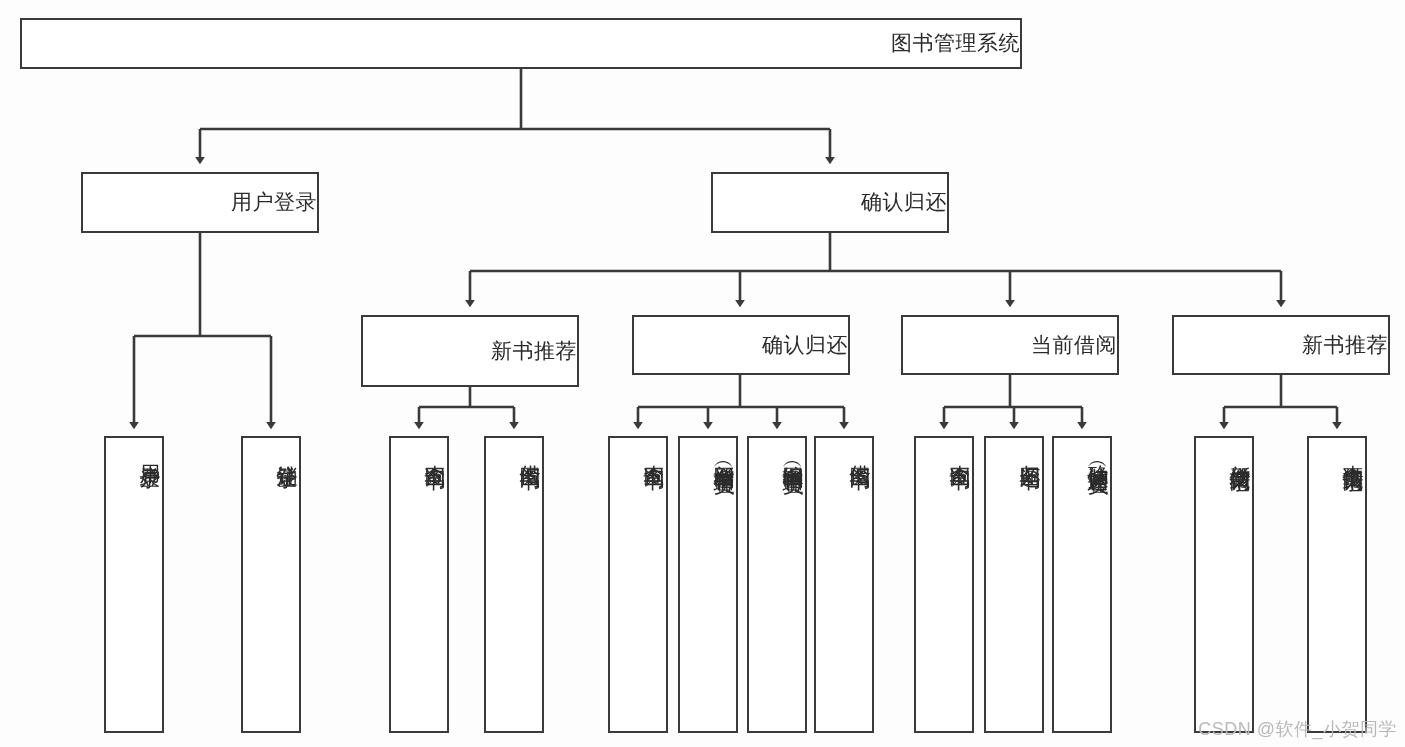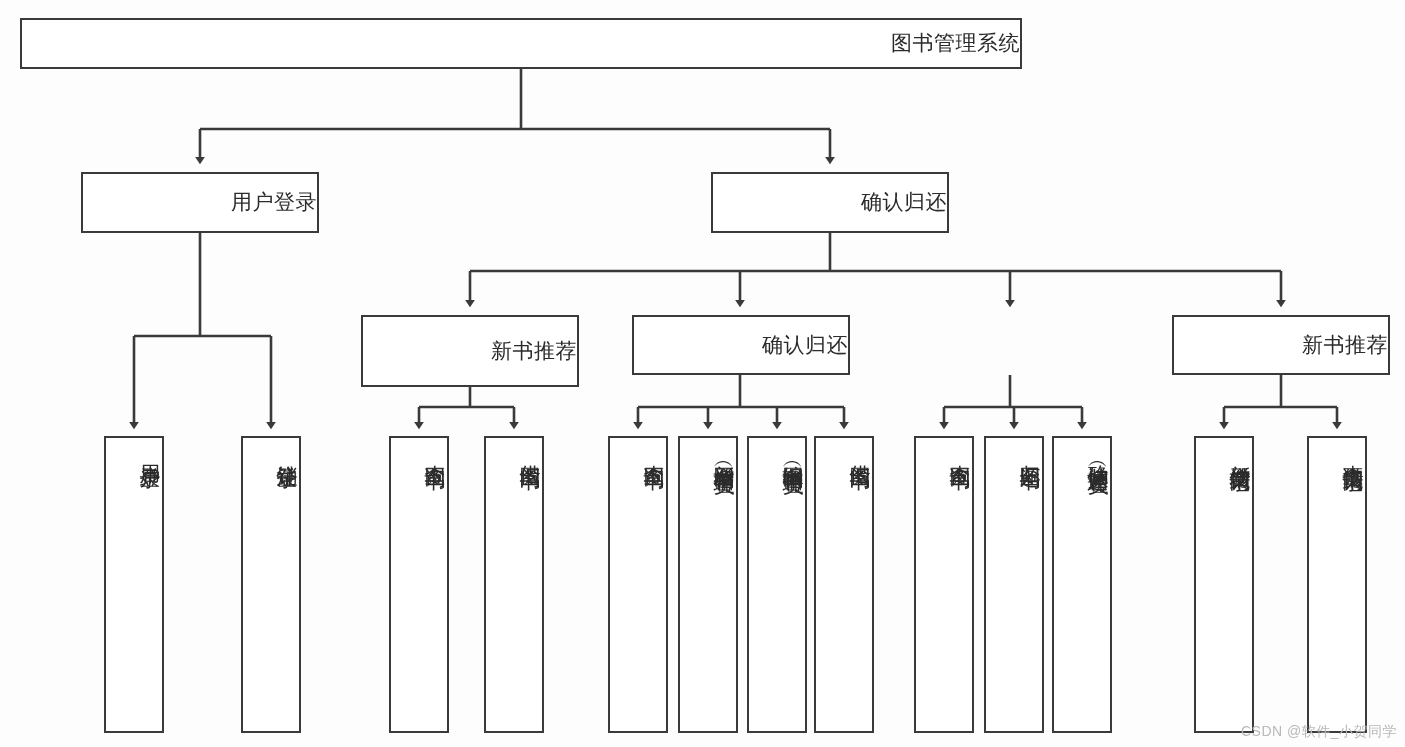--- a/index.html
+++ b/index.html
@@ -52,21 +52,21 @@
     max-height: 272px;
   }
   .node.leaf {
     align-items: flex-start;
     padding-top: 10px;
   }
   .watermark {
     position: absolute;
     right: 8px;
     bottom: 6px;
-    font-size: 14px;
+    font-size: 18px;
     color: #b9b9b9;
     letter-spacing: 0.5px;
     white-space: nowrap;
   }
 </style>
 </head>
 <body>
 
 <div id="canvas">
 
@@ -130,20 +130,23 @@
   <div class="node" style="left:711px;top:172px;width:238px;height:61px;">
     <span class="node-label">确认归还</span>
   </div>
 
   <div class="node" style="left:361px;top:315px;width:218px;height:72px;">
     <span class="node-label">新书推荐</span>
   </div>
   <div class="node" style="left:632px;top:315px;width:218px;height:60px;">
     <span class="node-label">确认归还</span>
   </div>
+  <div class="node" style="left:901px;top:315px;width:218px;height:60px;">
+    <span class="node-label">当前借阅</span>
+  </div>
   <div class="node" style="left:1172px;top:315px;width:218px;height:60px;">
     <span class="node-label">新书推荐</span>
   </div>
 
   <div class="node leaf" style="left:104px;top:436px;width:60px;height:297px;">
     <span class="node-label">用户登录</span>
   </div>
   <div class="node leaf" style="left:241px;top:436px;width:60px;height:297px;">
     <span class="node-label">注销登录</span>
   </div>

